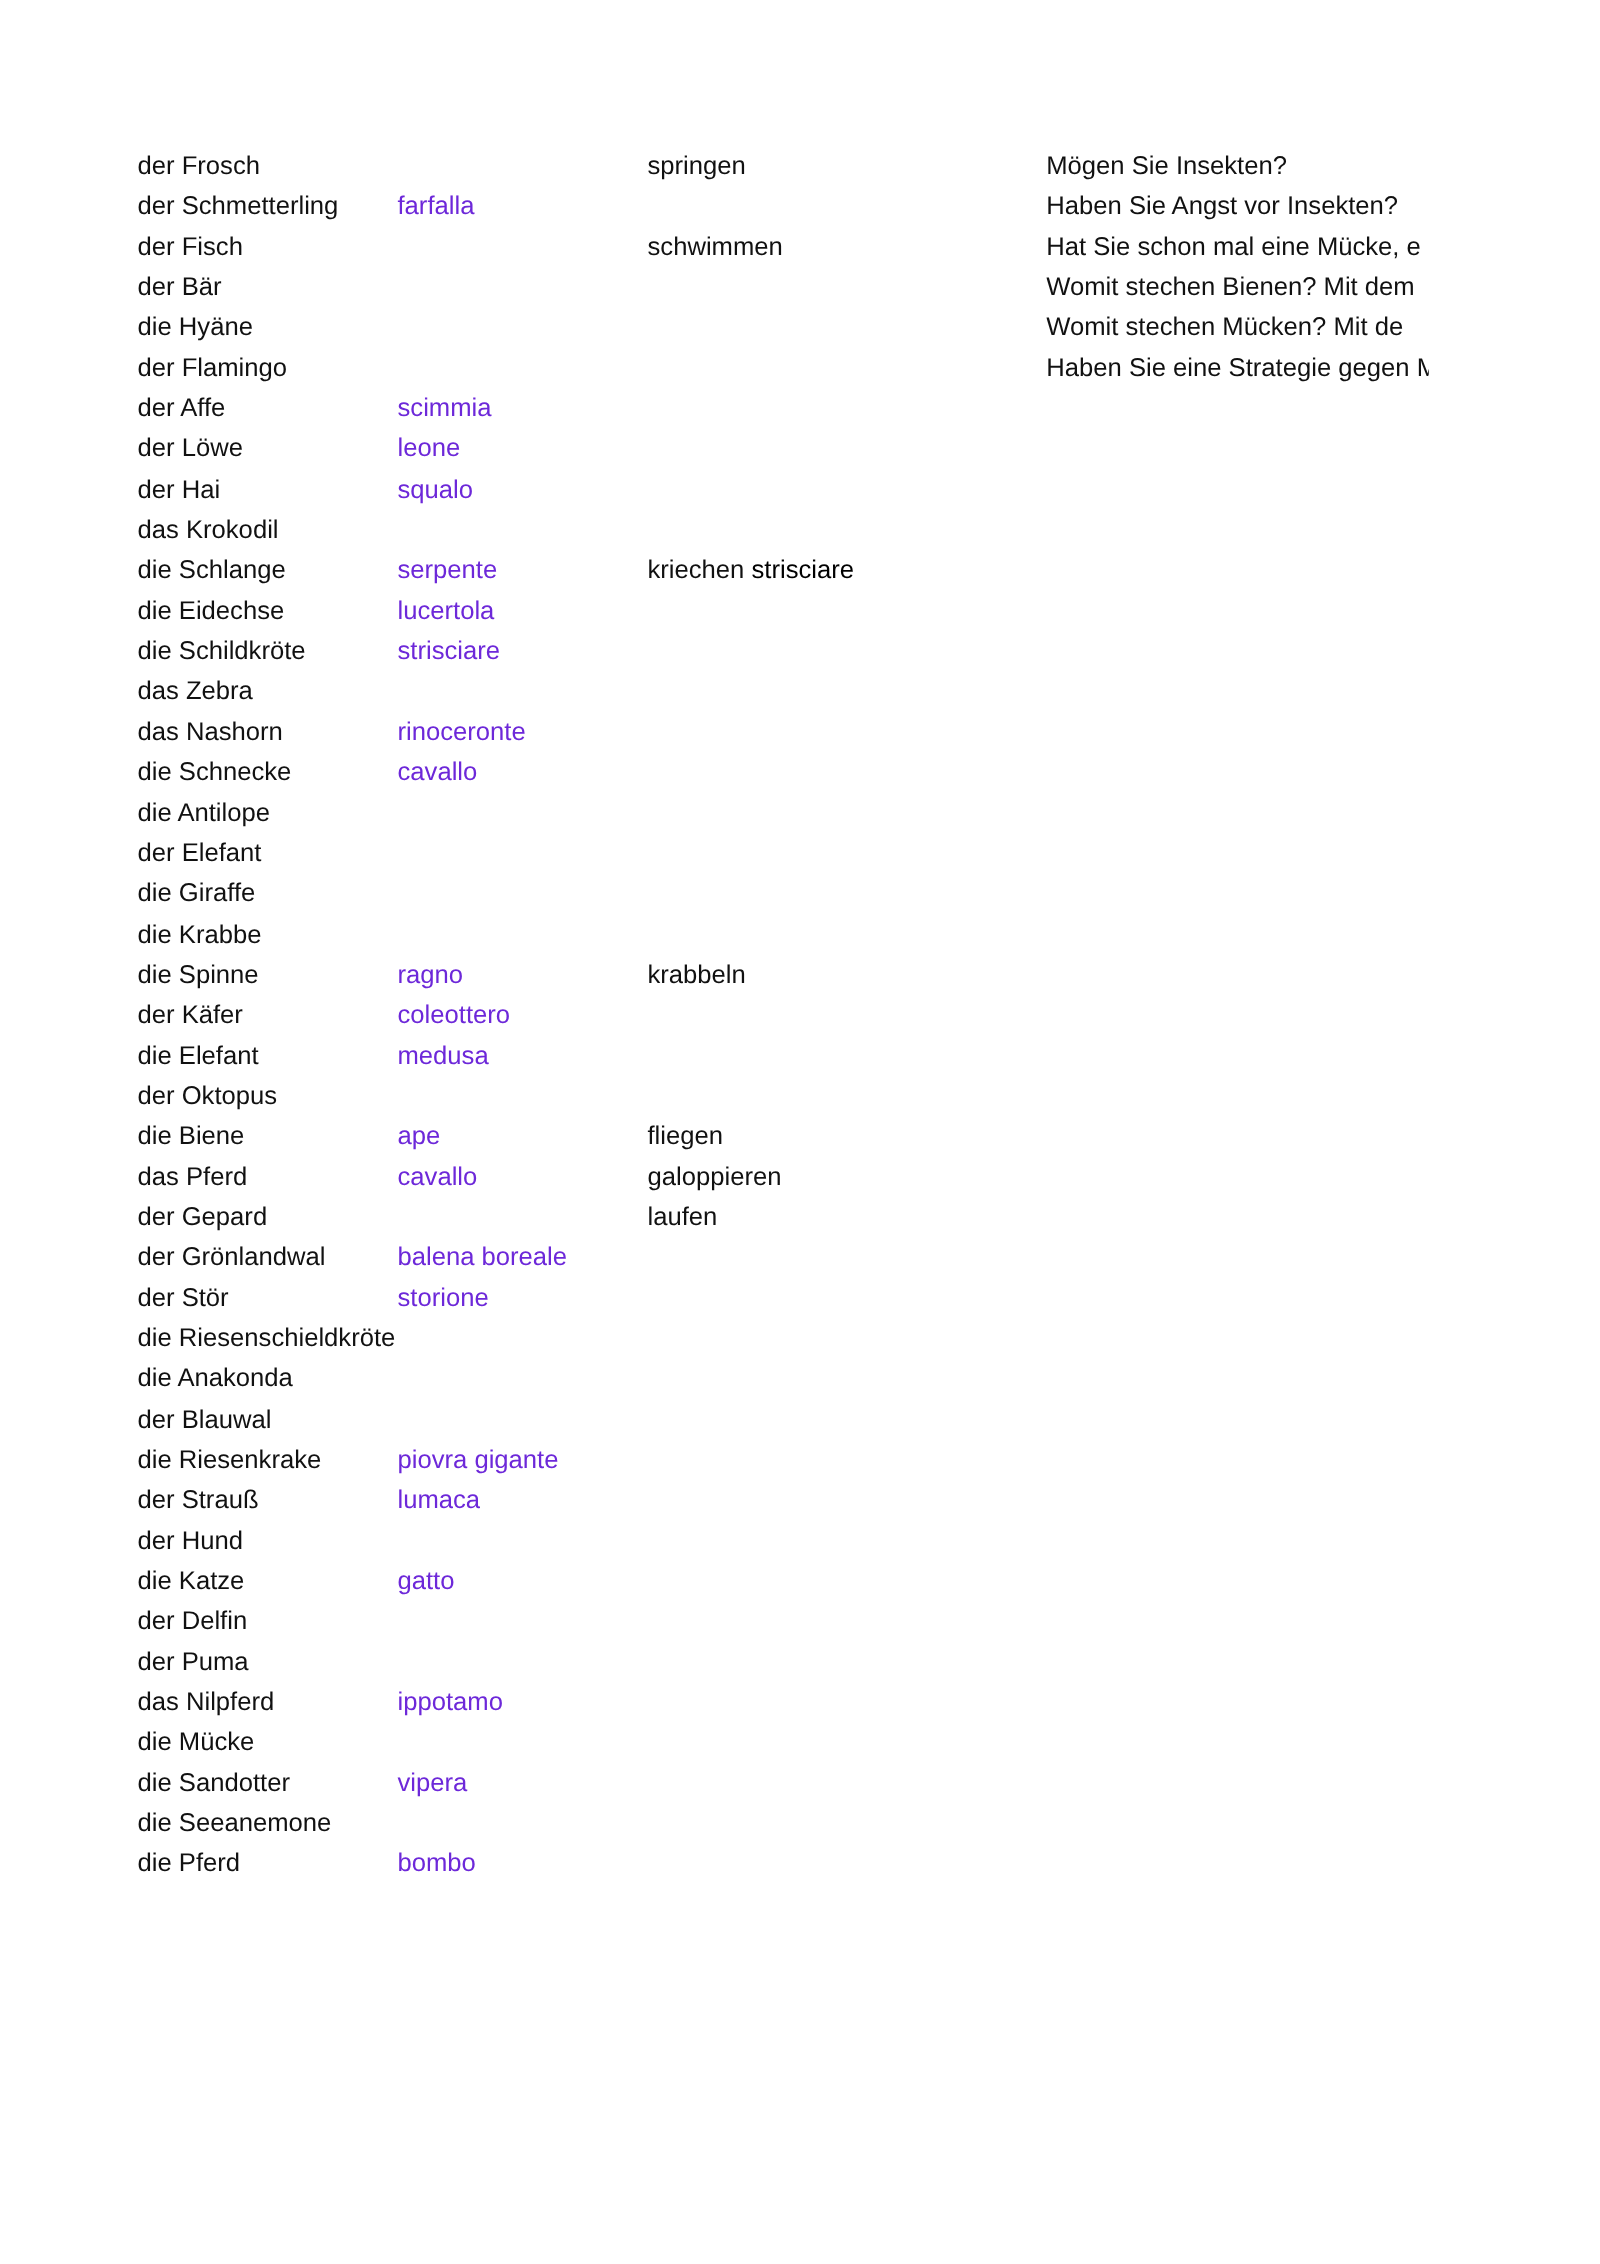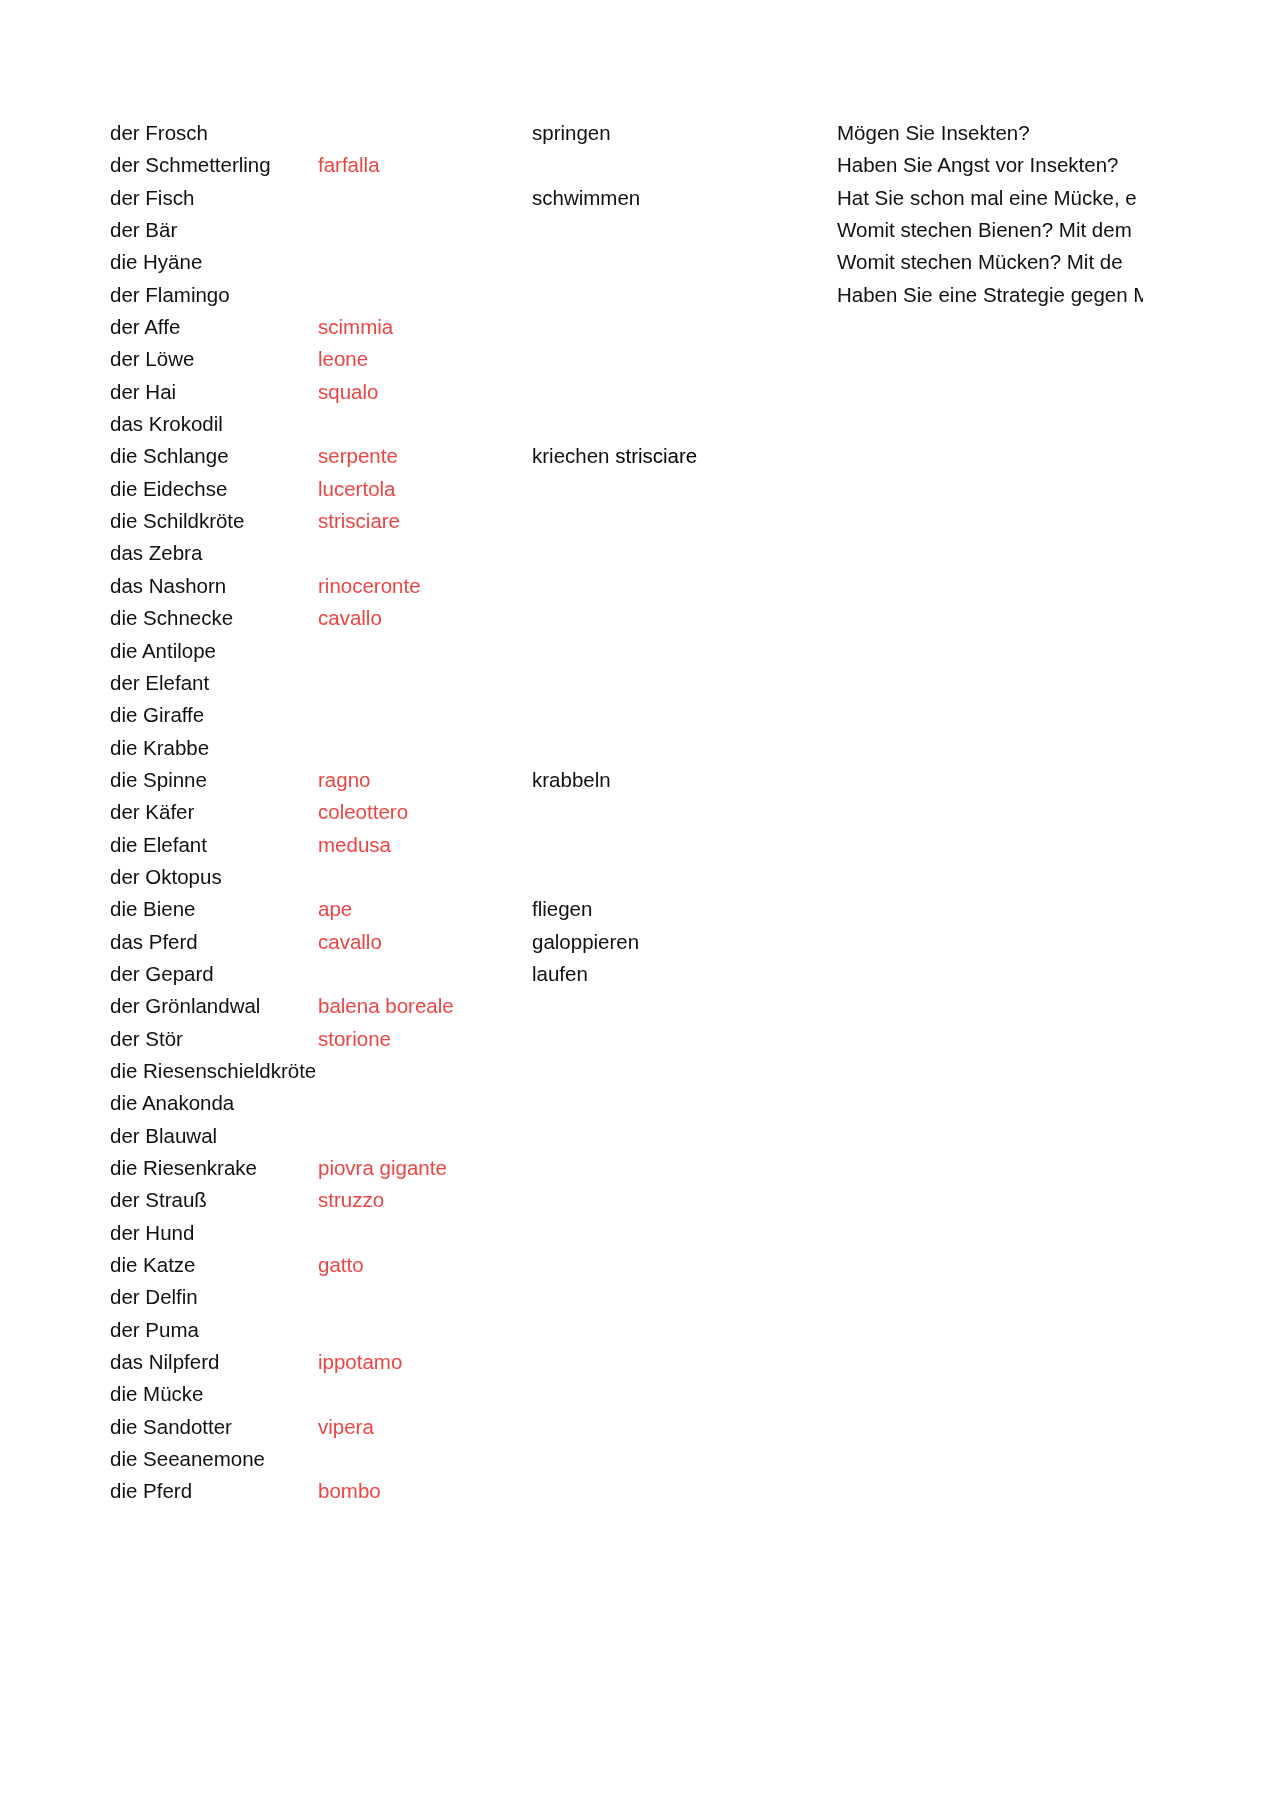--- a/index.html
+++ b/index.html
@@ -32,22 +32,22 @@
       height: 32.35px;
       line-height: 32.35px;
       white-space: nowrap;
     }
     .cell {
       position: absolute;
       top: 0;
       white-space: nowrap;
     }
     .c-de { left: 0; }
-    .c-it { left: 208px; color: #ef4444; }
-    .c-verb { left: 422px; }
+    .c-it { left: 208px; color: #6d28d9; }
+    .c-verb { left: 408px; }
     .c-verb .it { color: #000000; }
     .c-q {
       left: 727px;
       width: 306px;
       overflow: hidden;
     }
   </style>
 </head>
 <body>
 
@@ -246,21 +246,21 @@
     <span class="cell c-q"></span>
   </div>
       <div class="row">
     <span class="cell c-de">die Riesenkrake</span>
     <span class="cell c-it">piovra gigante</span>
     <span class="cell c-verb"><span class="de"></span><span class="sp"></span><span class="it"></span></span>
     <span class="cell c-q"></span>
   </div>
       <div class="row">
     <span class="cell c-de">der Strauß</span>
-    <span class="cell c-it">struzzo</span>
+    <span class="cell c-it">lumaca</span>
     <span class="cell c-verb"><span class="de"></span><span class="sp"></span><span class="it"></span></span>
     <span class="cell c-q"></span>
   </div>
       <div class="row">
     <span class="cell c-de">der Hund</span>
     <span class="cell c-it"></span>
     <span class="cell c-verb"><span class="de"></span><span class="sp"></span><span class="it"></span></span>
     <span class="cell c-q"></span>
   </div>
       <div class="row">

